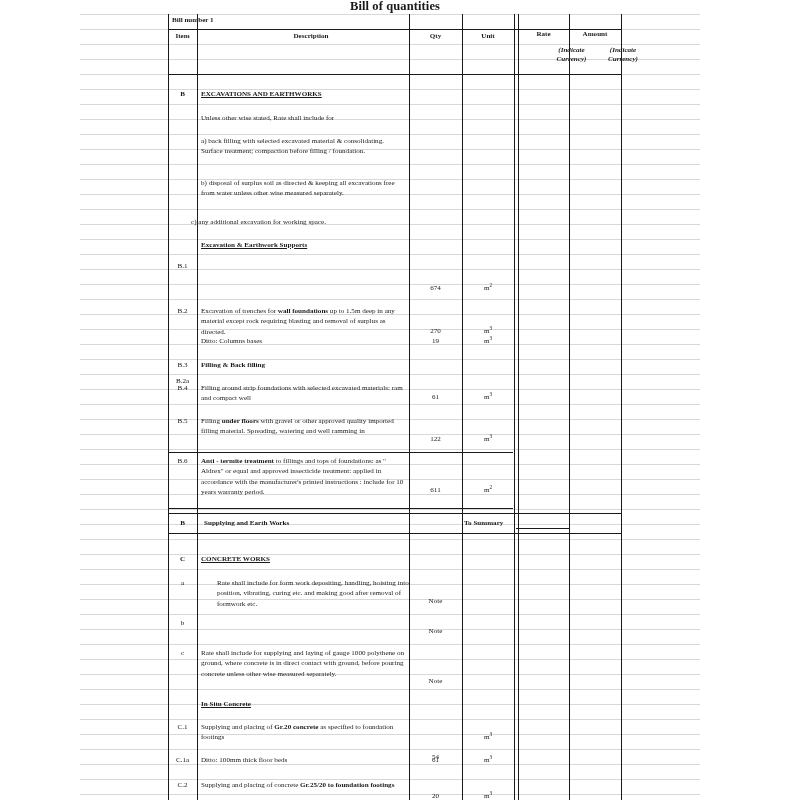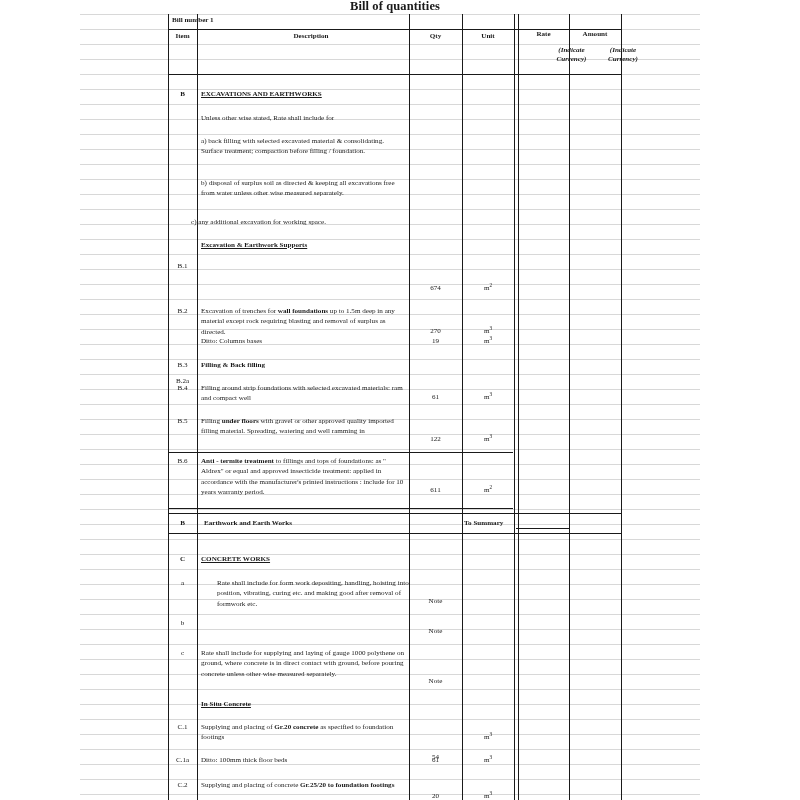--- a/index.html
+++ b/index.html
@@ -189,21 +189,21 @@
   <div class="cell desc" style="left:197px; top:416px; width:205px;"><span>Filling </span><span class="b">under floors</span><span> with gravel or other approved quality imported filling material. Spreading, watering and well ramming in</span></div>
   <div class="cell ctr" style="left:409px; top:434px; width:53px;">122</div>
   <div class="cell ctr" style="left:462px; top:434px; width:52px;"><span>m</span><sup>3</sup></div>
 
   <div class="cell ctr" style="left:168px; top:456px; width:29px;">B.6</div>
   <div class="cell desc" style="left:197px; top:456px; width:205px;"><span class="b">Anti - termite treatment</span><span> to fillings and tops of foundations: as " Aldrex" or equal and approved insecticide treatment: applied in accordance with the manufacturer's printed instructions : include for 10 years warranty  period.</span></div>
   <div class="cell ctr" style="left:409px; top:485px; width:53px;">611</div>
   <div class="cell ctr" style="left:462px; top:485px; width:52px;"><span>m</span><sup>2</sup></div>
 
   <div class="cell ctr b" style="left:168px; top:518px; width:29px;">B</div>
-  <div class="cell desc b" style="left:200px; top:518px; width:209px;">Earthwork and Earth Works</div>
+  <div class="cell desc b" style="left:200px; top:518px; width:209px;">Supplying and Earth Works</div>
   <div class="cell b" style="left:464px; top:518px; width:52px;">To Summary</div>
 
   <div class="cell ctr b" style="left:168px; top:554px; width:29px;">C</div>
   <div class="cell desc b u" style="left:197px; top:554px; width:212px;">CONCRETE WORKS</div>
 
   <div class="cell ctr" style="left:168px; top:578px; width:29px;">a</div>
   <div class="cell desc" style="left:197px; top:578px; width:205px;margin-left:16px;">Rate shall include for form work depositing, handling, hoisting into position, vibrating, curing etc. and making good after removal of formwork etc.</div>
   <div class="cell ctr" style="left:409px; top:596px; width:53px;">Note</div>
 
   <div class="cell ctr" style="left:168px; top:618px; width:29px;">b</div>

